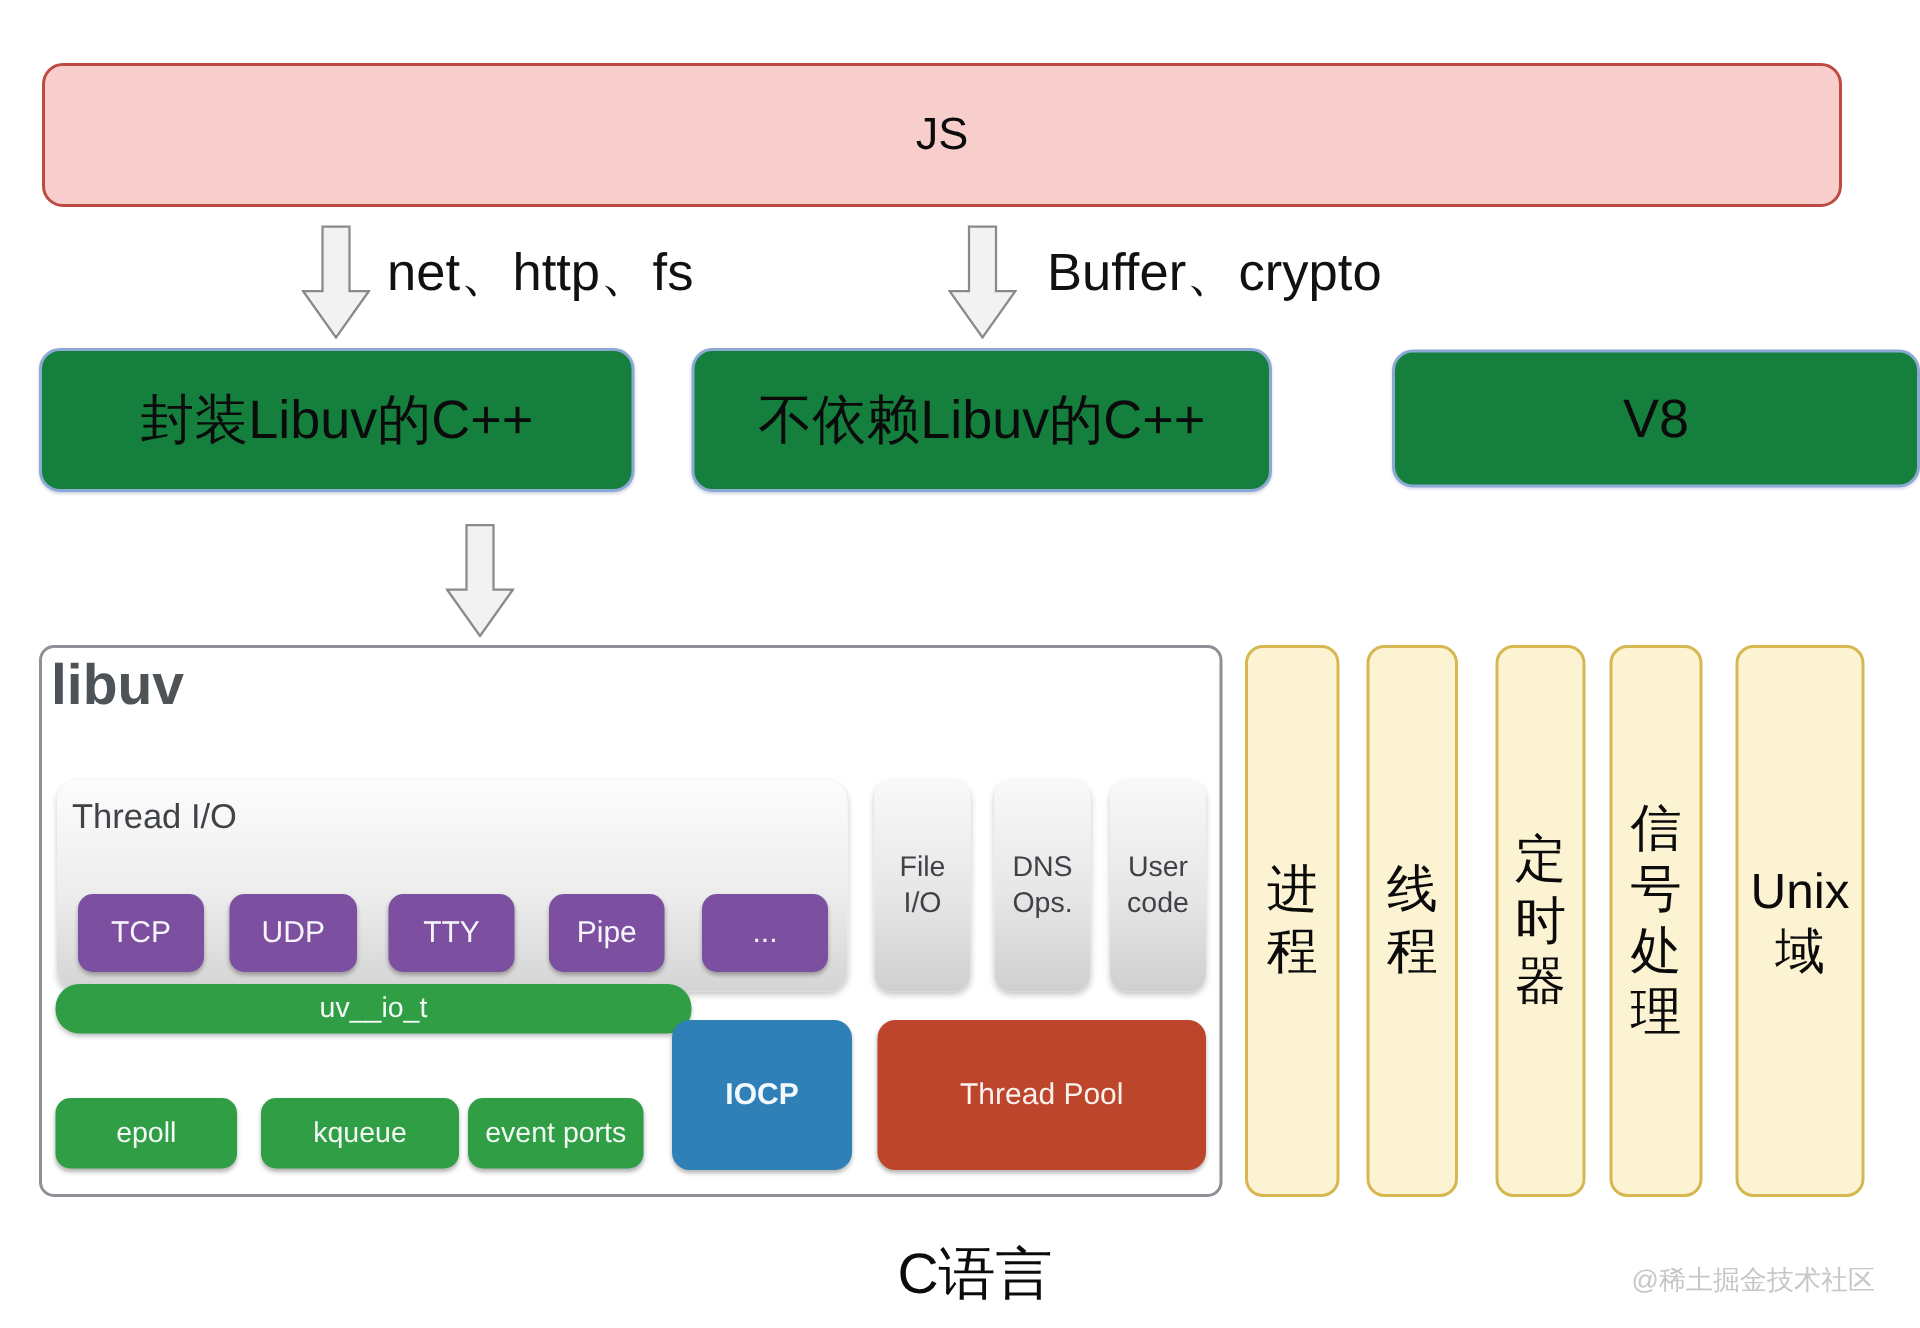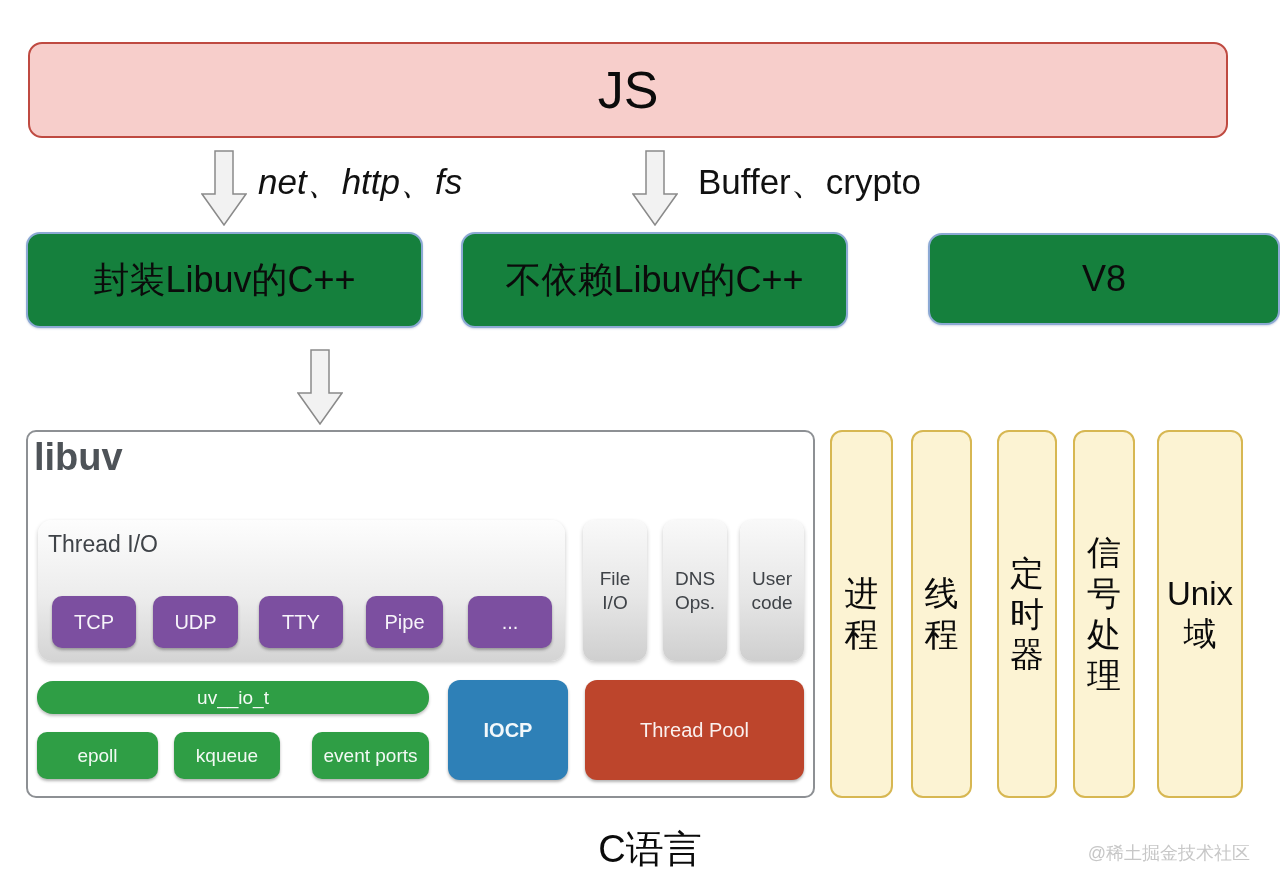--- a/index.html
+++ b/index.html
@@ -3,21 +3,21 @@
 <meta charset="utf-8">
 <style>
   html,body{margin:0;padding:0;background:#ffffff;}
   body{font-family:"Liberation Sans","DejaVu Sans",sans-serif;}
   .canvas{position:relative;width:1280px;height:885px;background:#ffffff;overflow:hidden;}
 
   
   .js-box{position:absolute;left:28px;top:42px;width:1200px;height:96px;
     background:#f7cecb;border:2px solid #bf4a41;border-radius:14px;
     display:flex;align-items:center;justify-content:center;
-    font-size:52px;color:#0b0b0b;box-sizing:border-box;}
+    font-size:30px;color:#0b0b0b;box-sizing:border-box;}
 
   
   .arrow{position:absolute;width:46px;height:76px;}
   .arrow-label{position:absolute;font-size:35px;color:#111;line-height:44px;white-space:nowrap;}
 
   
   .blue-box{position:absolute;height:96px;background:#15803d;border:2px solid #8ca9d4;
     border-radius:14px;display:flex;align-items:center;justify-content:center;
     font-size:36px;color:#0b0b0b;box-sizing:border-box;box-shadow:0 1px 2px rgba(70,100,150,.25);}
 
@@ -34,21 +34,21 @@
   .chip{position:absolute;border-radius:10px;display:flex;align-items:center;justify-content:center;
     color:rgba(255,255,255,.94);box-shadow:0 2px 3px rgba(0,0,0,.3);}
   .chip.purple{top:596px;height:52px;background:#7c4fa0;font-size:20px;}
 
   .side-card{position:absolute;top:520px;width:64px;height:141px;border-radius:12px;
     background:linear-gradient(180deg,#f9f9f9 0%,#e6e6e6 55%,#cfcfcf 100%);
     box-shadow:0 2px 4px rgba(0,0,0,.22);
     display:flex;align-items:center;justify-content:center;text-align:center;
     font-size:19px;color:#3f4348;white-space:pre-line;line-height:1.25;}
 
-  .uv-bar{position:absolute;left:37px;top:681px;width:392px;height:33px;border-radius:16px;
+  .uv-bar{position:absolute;left:37px;top:656px;width:424px;height:33px;border-radius:16px;
     background:#2f9e45;color:rgba(255,255,255,.95);font-size:19px;
     display:flex;align-items:center;justify-content:center;box-shadow:0 2px 3px rgba(0,0,0,.25);}
   .chip.green{top:732px;height:47px;background:#2f9e45;font-size:19px;border-radius:10px;}
 
   .iocp{position:absolute;left:448px;top:680px;width:120px;height:100px;border-radius:12px;
     background:#2e80b7;color:rgba(255,255,255,.94);font-size:20px;
     display:flex;align-items:center;justify-content:center;box-shadow:0 2px 3px rgba(0,0,0,.3);font-weight:bold;}
   .thread-pool{position:absolute;left:585px;top:680px;width:219px;height:100px;border-radius:12px;
     background:#bd452c;color:rgba(255,255,255,.92);font-size:20px;
     display:flex;align-items:center;justify-content:center;box-shadow:0 2px 3px rgba(0,0,0,.3);}
@@ -68,21 +68,21 @@
 
 <div class="canvas">
 
   <div class="js-box">
     <span>JS</span>
   </div>
 
   <svg class="arrow" style="left:201px;top:150px;" viewBox="0 0 46 76">
     <path d="M14 1 L32 1 L32 44 L45 44 L23 75 L1 44 L14 44 Z" fill="#f2f2f2" stroke="#8a8a8a" stroke-width="1.5"></path>
   </svg>
-  <div class="arrow-label" style="left:258px;top:160px;font-style:italic;">net、http、fs</div>
+  <div class="arrow-label" style="left:258px;top:160px;">net、http、fs</div>
 
   <svg class="arrow" style="left:632px;top:150px;" viewBox="0 0 46 76">
     <path d="M14 1 L32 1 L32 44 L45 44 L23 75 L1 44 L14 44 Z" fill="#f2f2f2" stroke="#8a8a8a" stroke-width="1.5"></path>
   </svg>
   <div class="arrow-label" style="left:698px;top:160px;">Buffer、crypto</div>
 
   <div class="blue-box" style="left:26px;top:232px;width:397px;">
     <span>封装Libuv的C++</span>
   </div>
   <div class="blue-box" style="left:461px;top:232px;width:387px;">
@@ -111,21 +111,21 @@
   <div class="side-card" style="left:583px;">File
 I/O</div>
   <div class="side-card" style="left:663px;">DNS
 Ops.</div>
   <div class="side-card" style="left:740px;">User
 code</div>
 
   <div class="uv-bar">uv__io_t</div>
 
   <div class="chip green" style="left:37px;width:121px;">epoll</div>
-  <div class="chip green" style="left:174px;width:106px;">kqueue</div>
+  <div class="chip green" style="left:174px;width:132px;">kqueue</div>
   <div class="chip green" style="left:312px;width:117px;">event ports</div>
 
   <div class="iocp">IOCP</div>
   <div class="thread-pool">Thread Pool</div>
 
   <div class="ycol" style="left:830px;width:63px;">进
 程</div>
   <div class="ycol" style="left:911px;width:61px;">线
 程</div>
   <div class="ycol" style="left:997px;width:60px;">定

